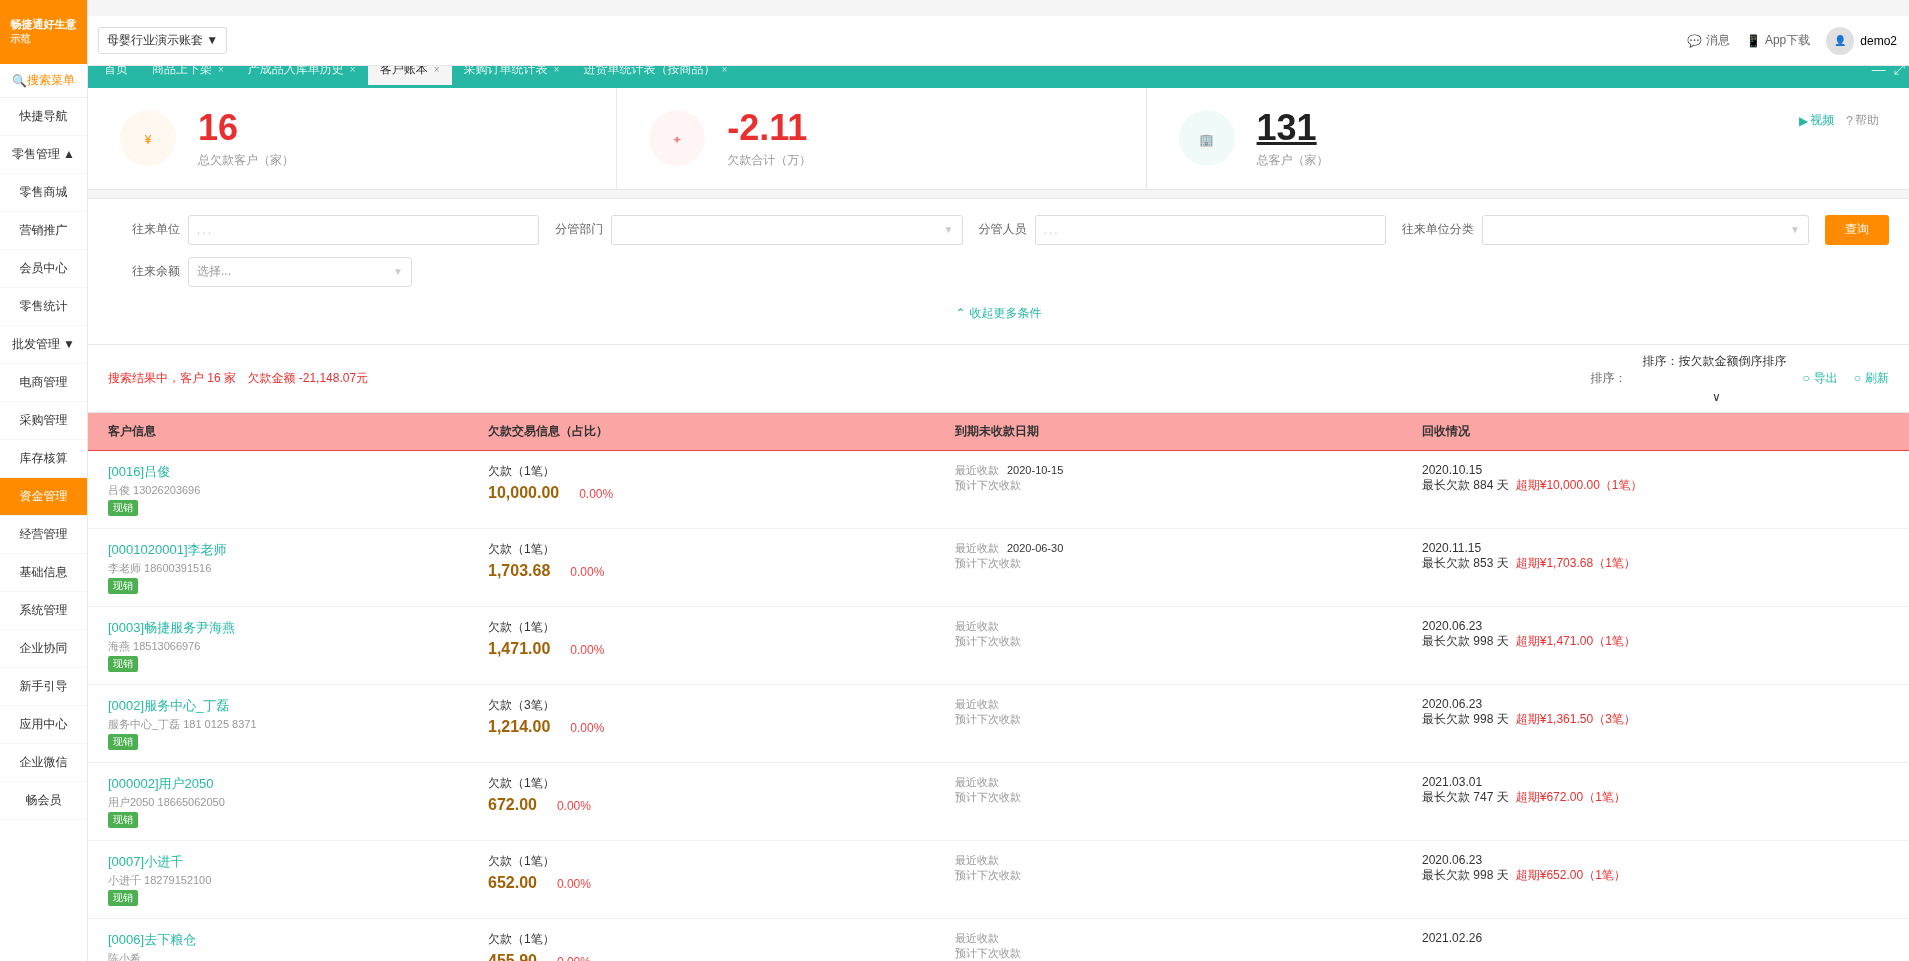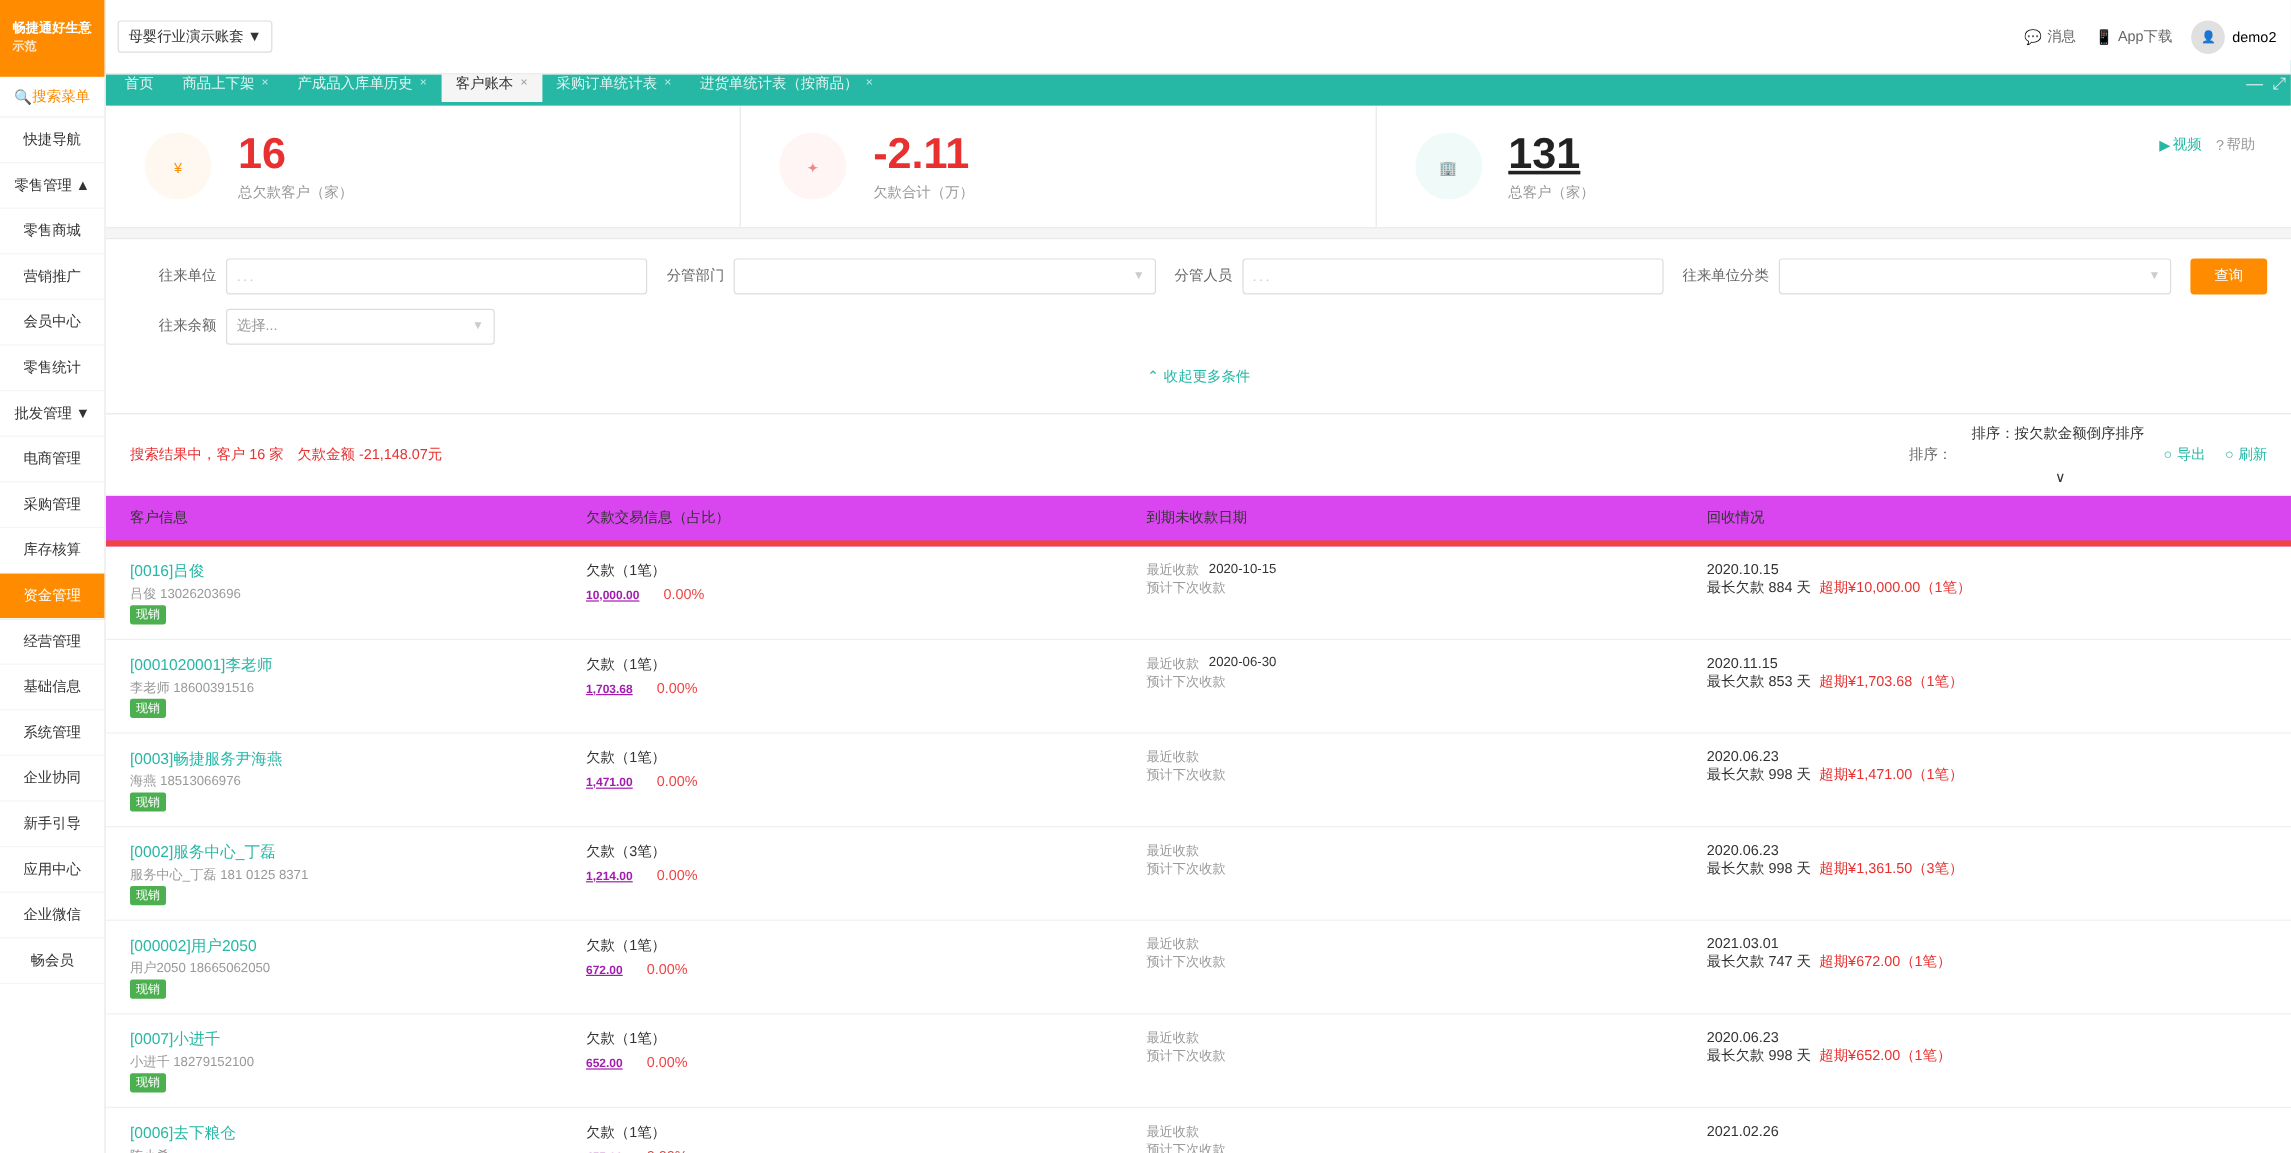--- a/index.html
+++ b/index.html
@@ -19,21 +19,21 @@
       color: #ff8c00; cursor: pointer; border-bottom: 1px solid #f0f0f0; font-size: 11px;
     }
     .nav-item {
       padding: 10px 4px; text-align: center; color: #333; cursor: pointer; font-size: 11px;
       border-bottom: 1px solid #f5f5f5; position: relative;
     }
     .nav-item.active { background: #ff8c00; color: #fff; }
 
     
     .header {
-      position: fixed; left: 88px; top: 0; right: 0; height: 62px; background: #fff;
+      position: fixed; left: 88px; top: 16px; right: 0; height: 50px; background: #fff;
       border-bottom: 1px solid #e8e8e8; z-index: 99; display: flex; align-items: center;
       justify-content: space-between; padding: 0 12px 0 0;
     }
     .header-left { display: flex; align-items: center; gap: 8px; padding-left: 10px; }
     .industry-select { font-size: 12px; color: #333; padding: 4px 8px; border: 1px solid #ddd; border-radius: 3px; cursor: pointer; }
     .header-right { display: flex; align-items: center; gap: 16px; }
     .msg-btn, .app-btn { display: flex; align-items: center; gap: 4px; color: #666; cursor: pointer; font-size: 12px; }
     .user-avatar { width: 28px; height: 28px; border-radius: 50%; background: #e0e0e0; display: flex; align-items: center; justify-content: center; }
 
     
@@ -107,32 +107,32 @@
     .result-info { color: #666; font-size: 12px; }
     .result-info span { color: #e83030; }
     .result-actions { display: flex; align-items: center; gap: 16px; color: #666; font-size: 12px; }
     .sort-select { display: flex; align-items: center; gap: 20px; cursor: pointer; color: #333; flex-direction: column; }
     .action-btn { display: flex; align-items: center; gap: 4px; cursor: pointer; color: #26b8a5; }
 
     
     .table-container { background: #fff; }
     .table-header {
       display: grid; grid-template-columns: 380px 1fr 1fr 1fr;
-      padding: 10px 20px; background: #d946ef; border-bottom: 5px solid #ef4444;
-      font-weight: normal; color: #333; font-size: 13px;
+      padding: 10px 20px; background: #fca5a5; border-bottom: 1px solid #ef4444;
+      font-weight: bold; color: #333; font-size: 13px;
     }
     .table-row {
       display: grid; grid-template-columns: 380px 1fr 1fr 1fr;
       padding: 12px 20px; border-bottom: 1px solid #f0f0f0; align-items: start;
     }
     .customer-name { color: #26b8a5; font-size: 13px; cursor: pointer; }
     .customer-sub { color: #999; font-size: 11px; margin: 2px 0; }
     .tag-xian { display: inline-block; background: #4caf50; color: #fff; font-size: 10px; padding: 1px 5px; border-radius: 2px; }
     .debt-count { color: #333; font-size: 12px; }
-    .debt-amount { color: #a21caf; font-size: 10px; font-weight: bold; text-decoration: underline; }
+    .debt-amount { color: #a16207; font-size: 16px; font-weight: bold; }
     .debt-ratio { color: #ef4444; font-size: 12px; margin-left: 16px; }
     .debt-row { display: flex; align-items: baseline; gap: 4px; margin: 4px 0; }
     .recovery-label { color: #999; font-size: 11px; }
     .recovery-date { color: #333; font-size: 11px; }
     .recovery-next { color: #999; font-size: 11px; }
     .due-date { color: #333; font-size: 12px; }
     .overdue-info { color: #999; font-size: 11px; }
     .overdue-link { color: #e83030; cursor: pointer; }
     .overdue-days { color: #333; }
 

